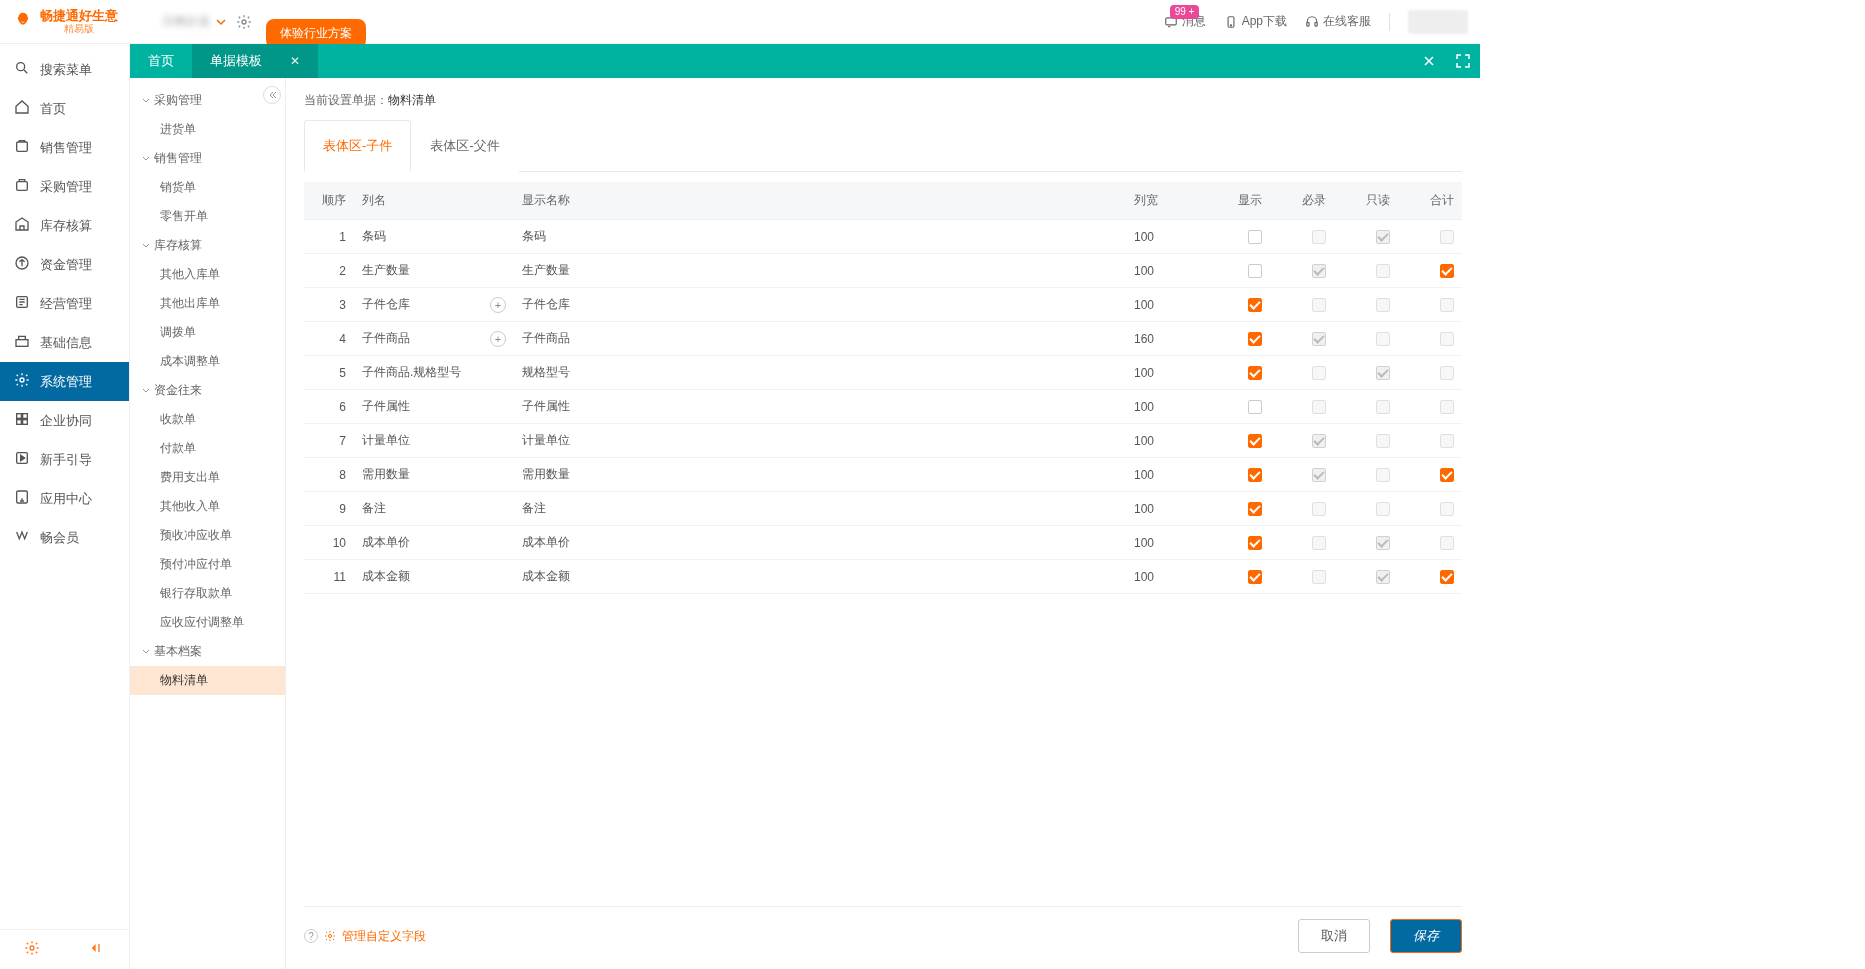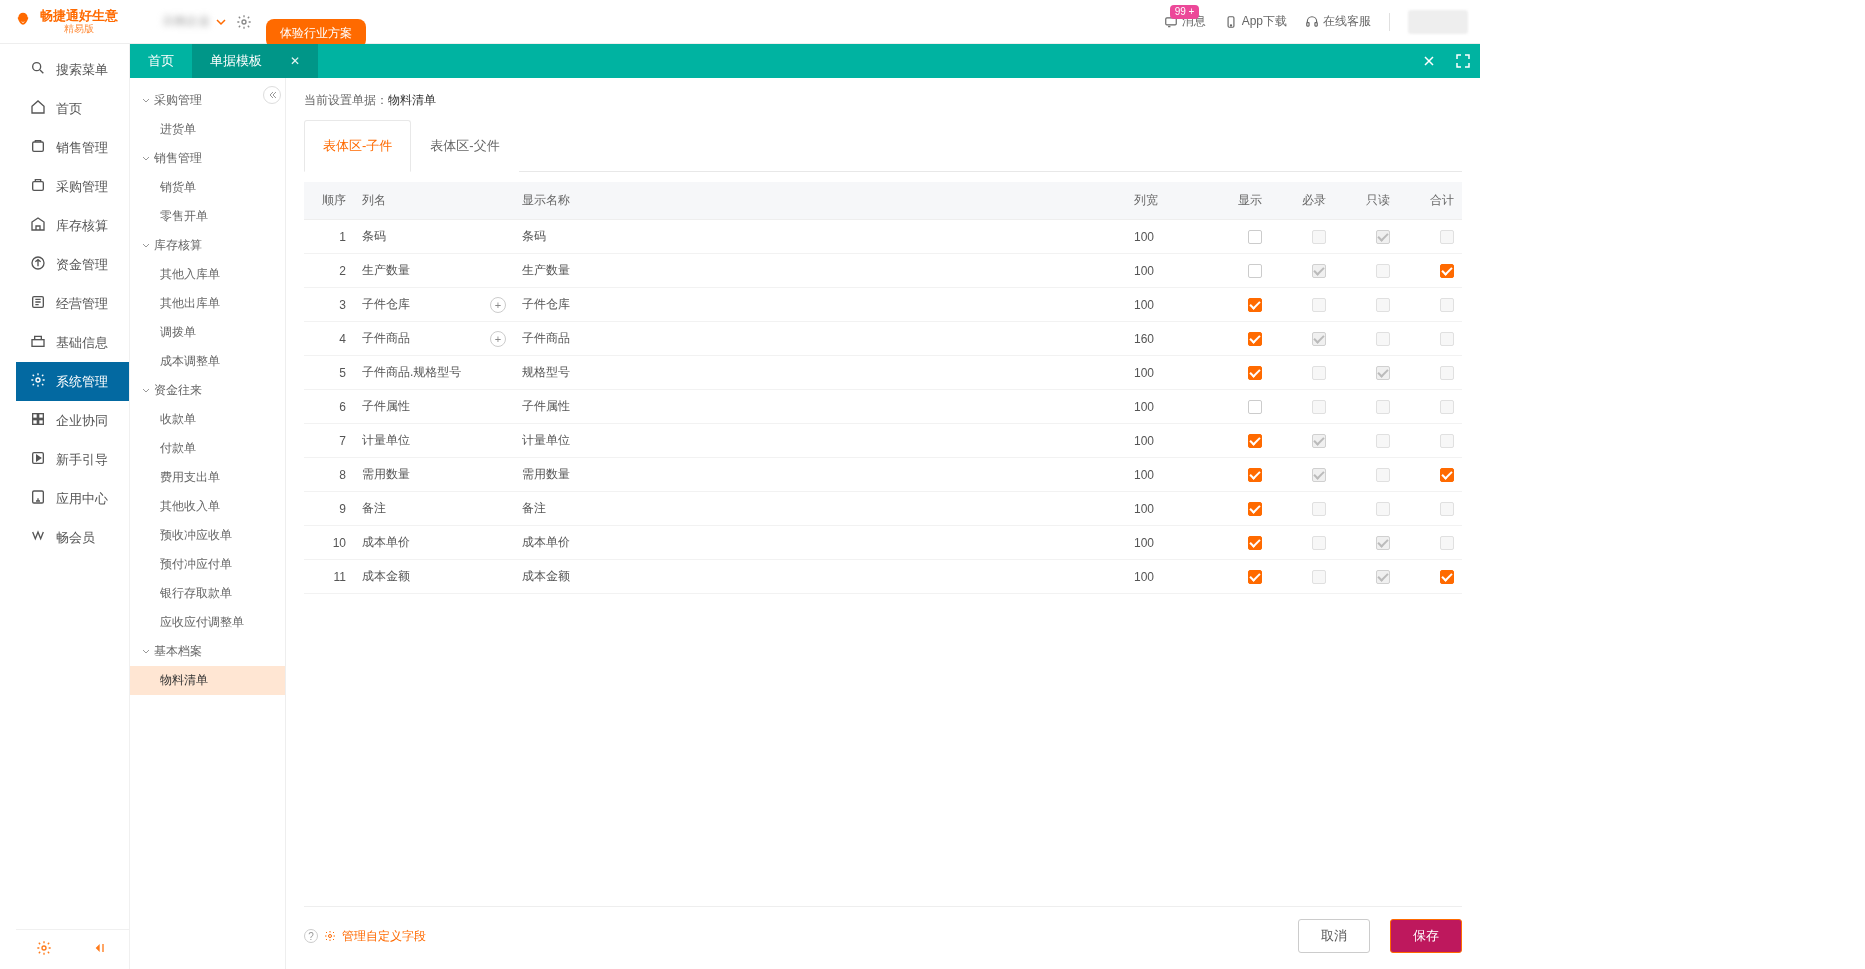--- a/index.html
+++ b/index.html
@@ -20,21 +20,21 @@
 .header-spacer { flex: 1; }
 .header-right { display: flex; align-items: center; gap: 18px; color: #666; }
 .hr-item { display: flex; align-items: center; gap: 4px; cursor: pointer; position: relative; }
 .hr-item svg { width: 14px; height: 14px; }
 .badge { position: absolute; top: -8px; left: 6px; background: #ec4899; color: #fff; font-size: 10px; padding: 0 5px; border-radius: 4px; line-height: 14px; }
 .avatar-blur { width: 60px; height: 24px; background: #eee; border-radius: 3px; filter: blur(1px); }
 .divider-v { width:1px; height:18px; background:#e0e0e0; }
 
 
 .main { flex: 1; display: flex; min-height: 0; }
-.left-nav { width: 130px; background: #fff; display: flex; flex-direction: column; border-right: 1px solid #f0f0f0; padding-left: 16px; }
+.left-nav { width: 130px; background: #fff; display: flex; flex-direction: column; border-right: 1px solid #f0f0f0; }
 .left-nav .nav-items { flex: 1; padding-top: 6px; }
 .nav-item { display: flex; align-items: center; gap: 10px; padding: 10px 14px; color: #555; cursor: pointer; font-size: 13px; }
 .nav-item.active { background: #0369a1; color: #fff; }
 .nav-item svg { width: 16px; height: 16px; flex-shrink: 0; }
 .left-nav-footer { height: 40px; display: flex; align-items: center; justify-content: space-around; border-top: 1px solid #f0f0f0; color: #ff7a1a; }
 .left-nav-footer svg { width: 16px; height: 16px; }
 
 
 .content { flex: 1; display: flex; flex-direction: column; background: #fff; min-width: 0; }
 .tabbar { height: 34px; background: #00b3a1; display: flex; align-items: stretch; color: #fff; }
@@ -78,21 +78,21 @@
 .cb.checked-gray { background:#f0f0f0; border-color:#d0d0d0; }
 .cb.checked-gray::after { content:""; position:absolute; left:3px; top:0px; width:4px; height:8px; border:solid #bbb; border-width:0 2px 2px 0; transform:rotate(45deg); }
 .cb.disabled { background:#f7f7f7; border-color:#e0e0e0; }
 
 .footer-bar { border-top: 1px solid #eee; padding: 12px 0 16px 0; display: flex; align-items: center; gap: 8px; }
 .footer-link { color: #ff6a00; font-size: 12px; display:flex; align-items:center; gap:6px; cursor:pointer; }
 .footer-link .q { width:14px;height:14px;border:1px solid #ccc;border-radius:50%;display:inline-flex;align-items:center;justify-content:center;color:#999;font-size:10px; }
 .footer-bar .spacer { flex:1; }
 .btn { padding: 7px 22px; border-radius: 3px; font-size: 13px; cursor: pointer; }
 .btn-default { background:#fff; border:1px solid #ccc; color:#555; }
-.btn-primary { background:#be185d; border:1px solid #ff6a00; color:#fff; margin-left:12px; }
+.btn-primary { background:#0369a1; border:1px solid #ff6a00; color:#fff; margin-left:12px;font-style:italic; }
 
 
 .tenant-name { filter: blur(3px); color:#999; }
 </style>
 </head>
 <body>
 
 <div class="app">
 
   <div class="top-header">

